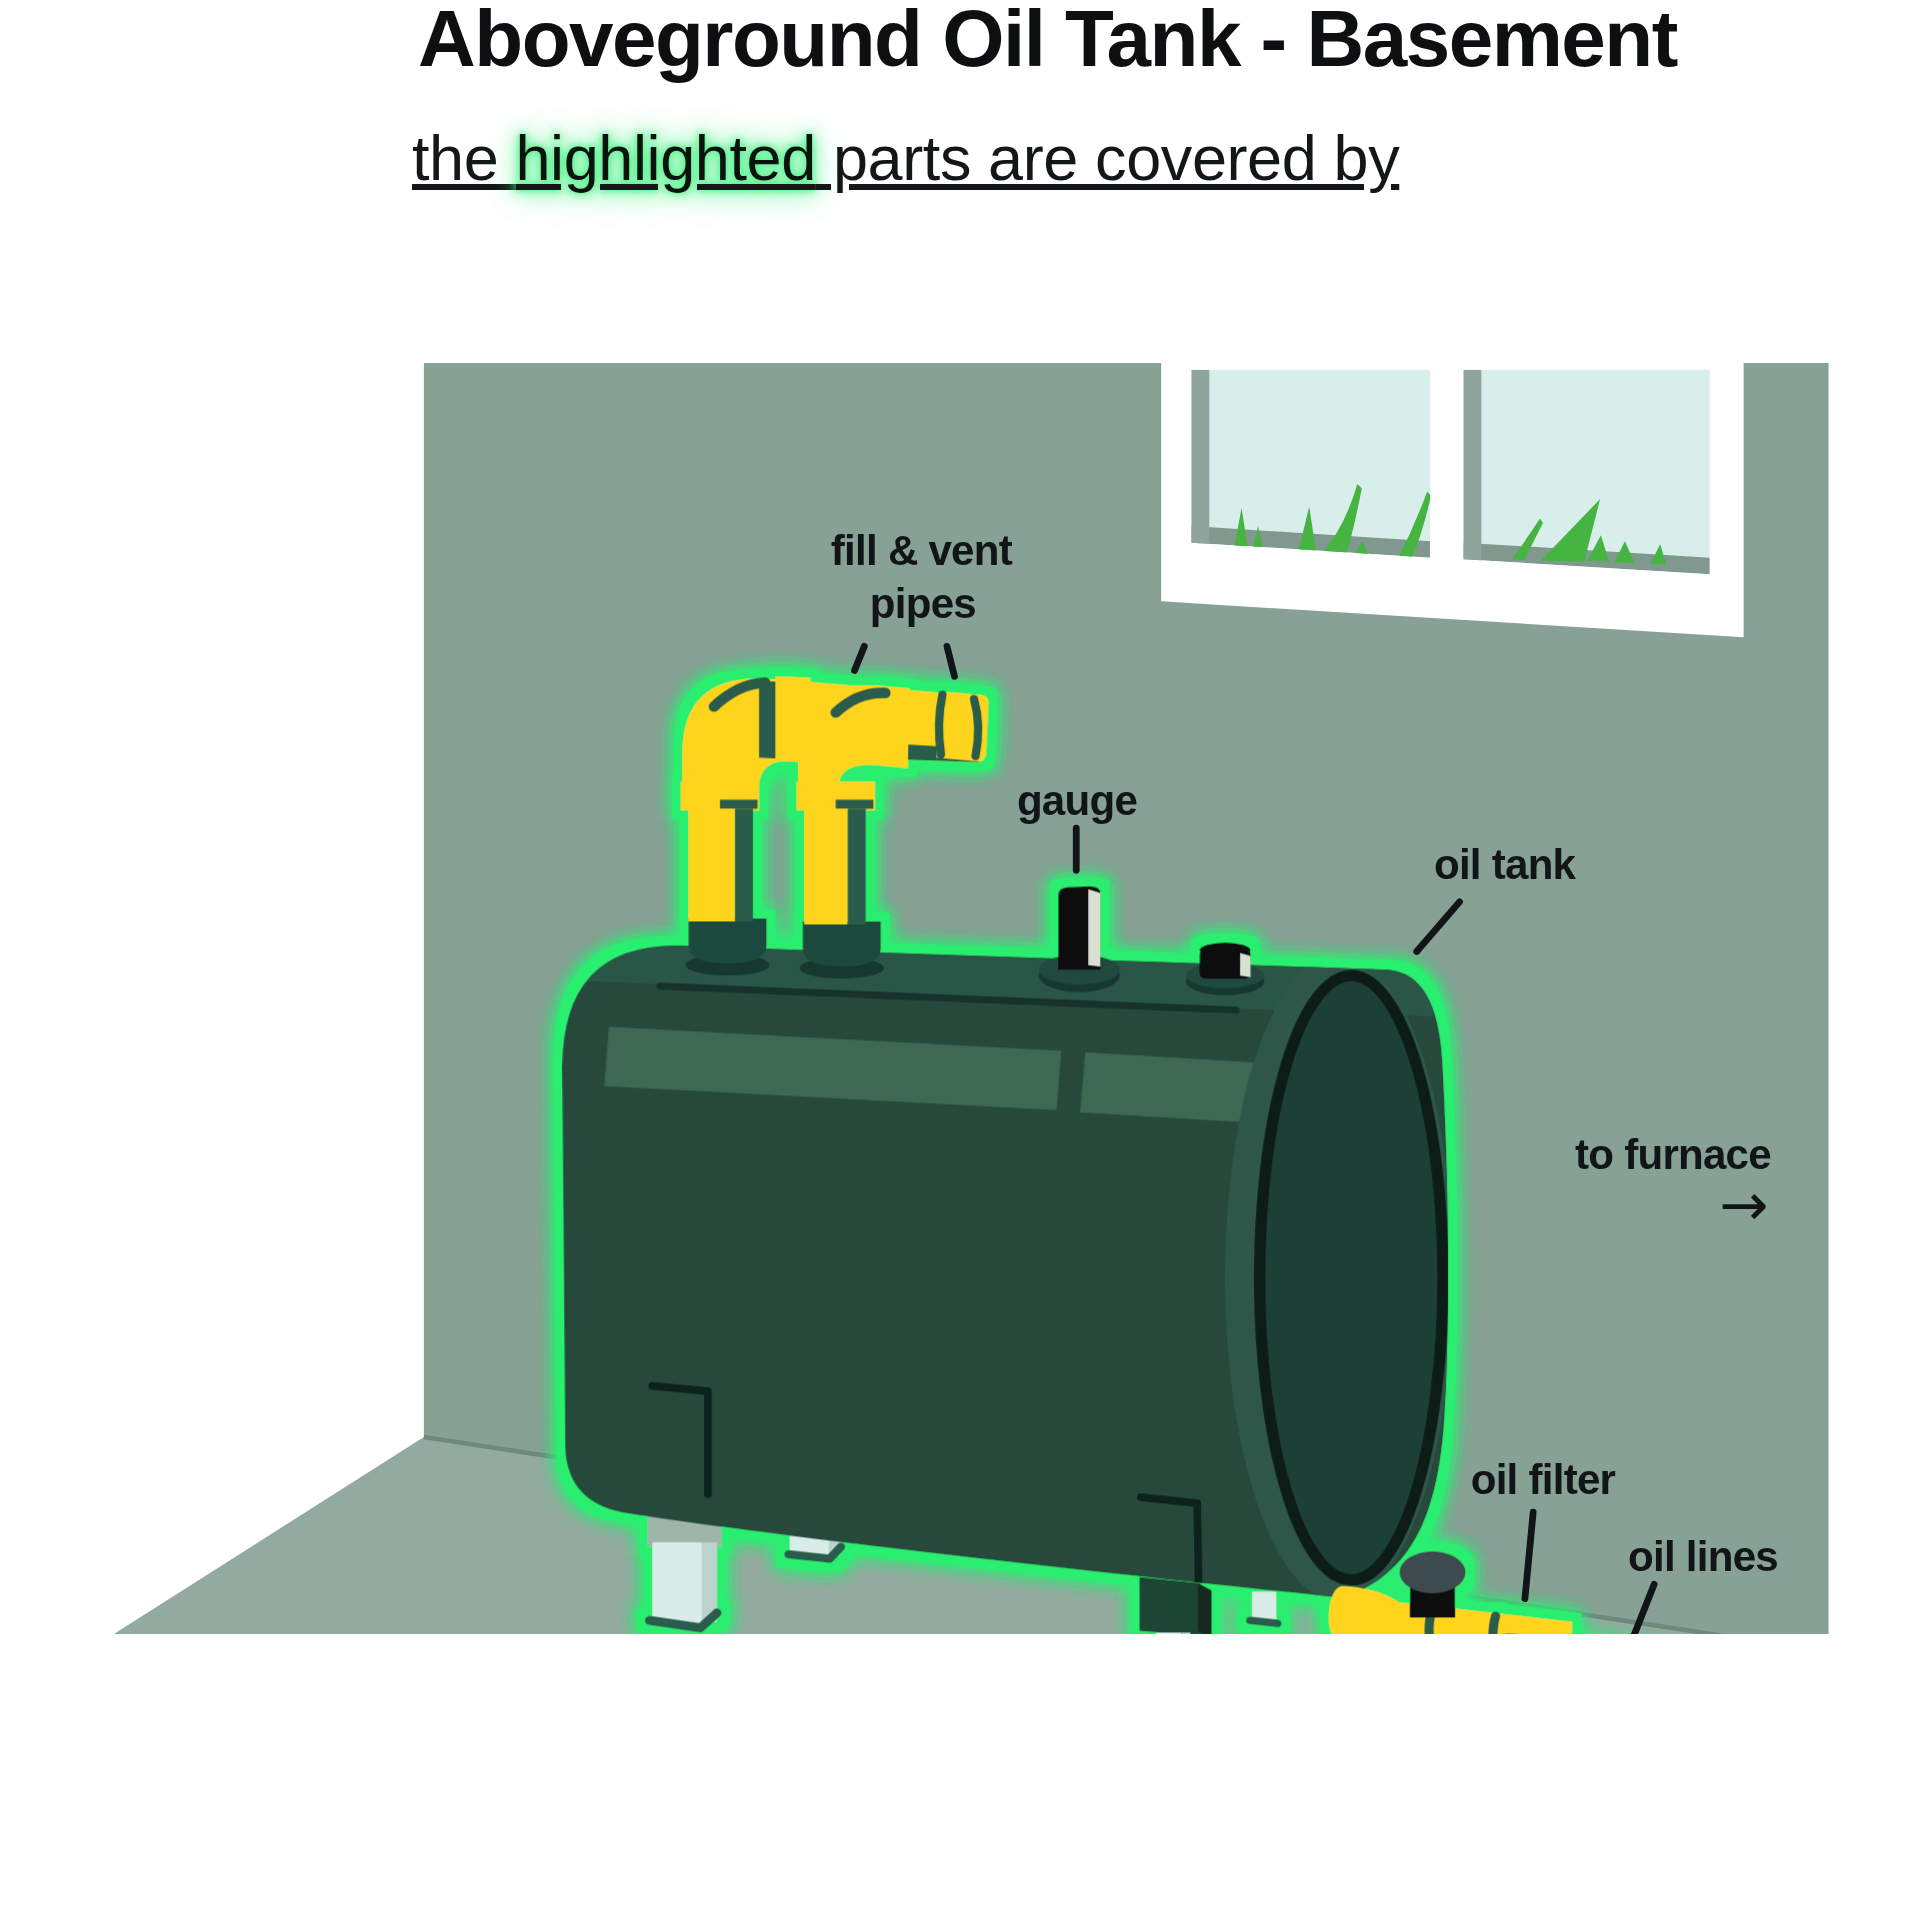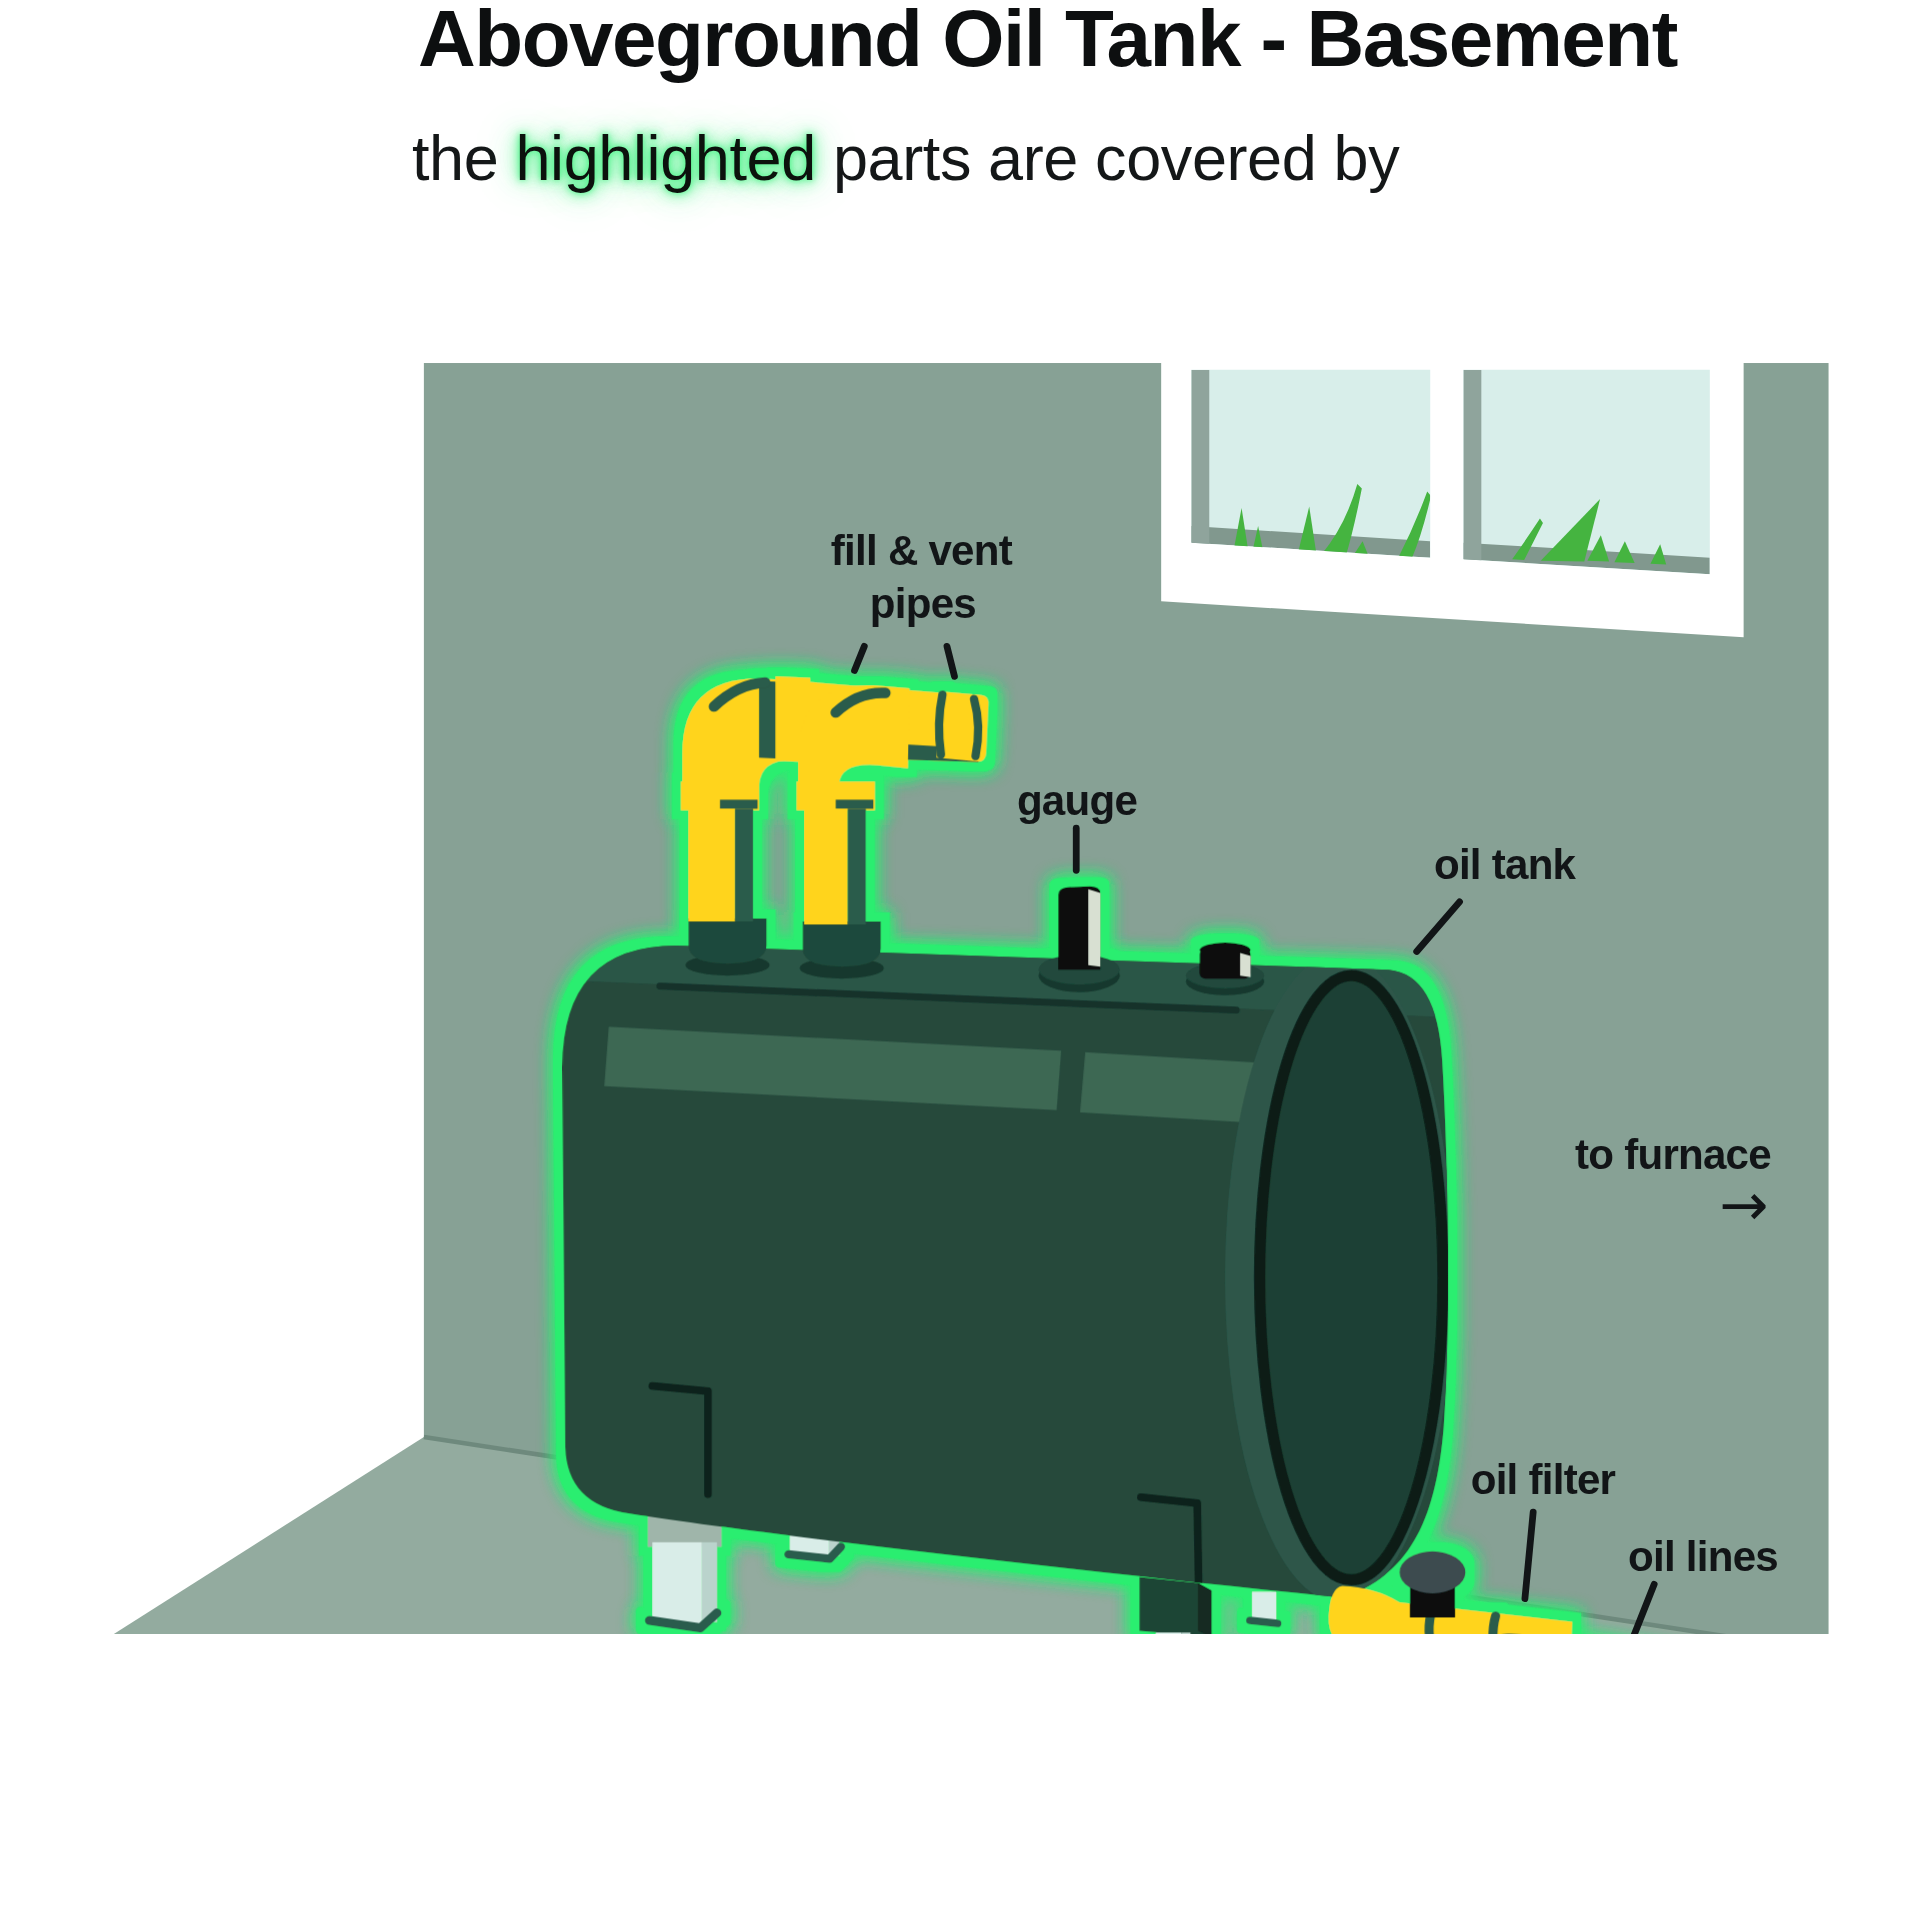--- a/index.html
+++ b/index.html
@@ -2,21 +2,21 @@
 <html style="font-size:12px"><head>
 <meta charset="utf-8">
 <style>
   html,body{margin:0;padding:0;background:#ffffff;}
   .page{position:relative;width:1924px;height:1634px;background:#ffffff;overflow:hidden;
         font-family:"Liberation Sans",sans-serif;}
   .title{position:absolute;left:418px;top:-4.5px;font-size:80px;font-weight:700;
          letter-spacing:-1.5px;color:#0d0f10;line-height:1.08;white-space:nowrap;}
   .subtitle{position:absolute;left:412px;top:117px;font-size:63px;font-weight:400;
             color:#141718;line-height:1.31;letter-spacing:-0.4px;}
-  .subtitle .line{display:block;}
+  .subtitle .line{display:block;text-decoration:underline;}
   .hl{color:#0c120d;
       text-shadow:0 0 6px rgba(59,242,125,.95),0 0 13.5px rgba(59,242,125,.9),
                   0 0 25.6px rgba(59,242,125,.65),0 0 44px rgba(59,242,125,.38);}
   svg{position:absolute;left:0;top:0;}
   svg text{font-family:"Liberation Sans",sans-serif;font-weight:600;font-size:56px;
            fill:#121517;letter-spacing:-1px;}
   svg text.arrow{font-family:"DejaVu Sans",sans-serif;font-weight:400;font-size:78px;}
 </style>
 </head>
 <body>

